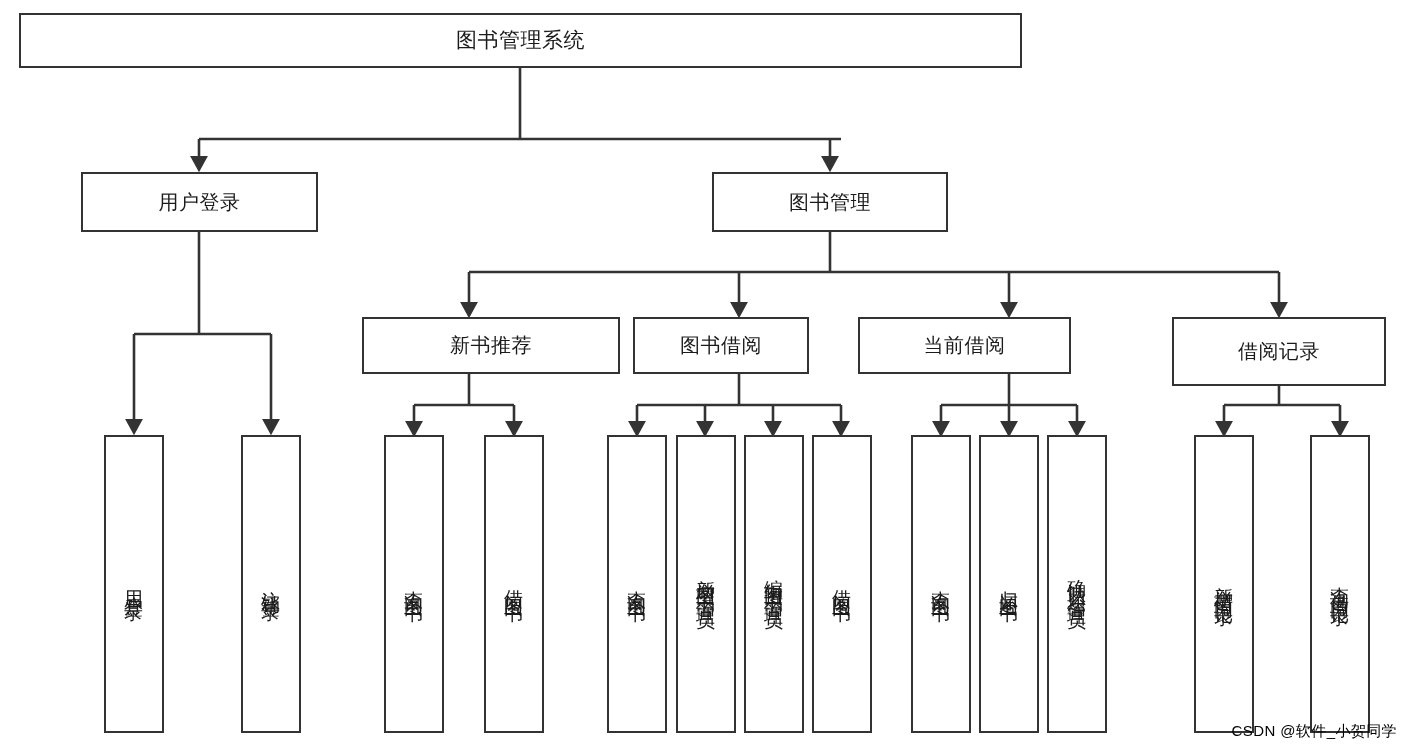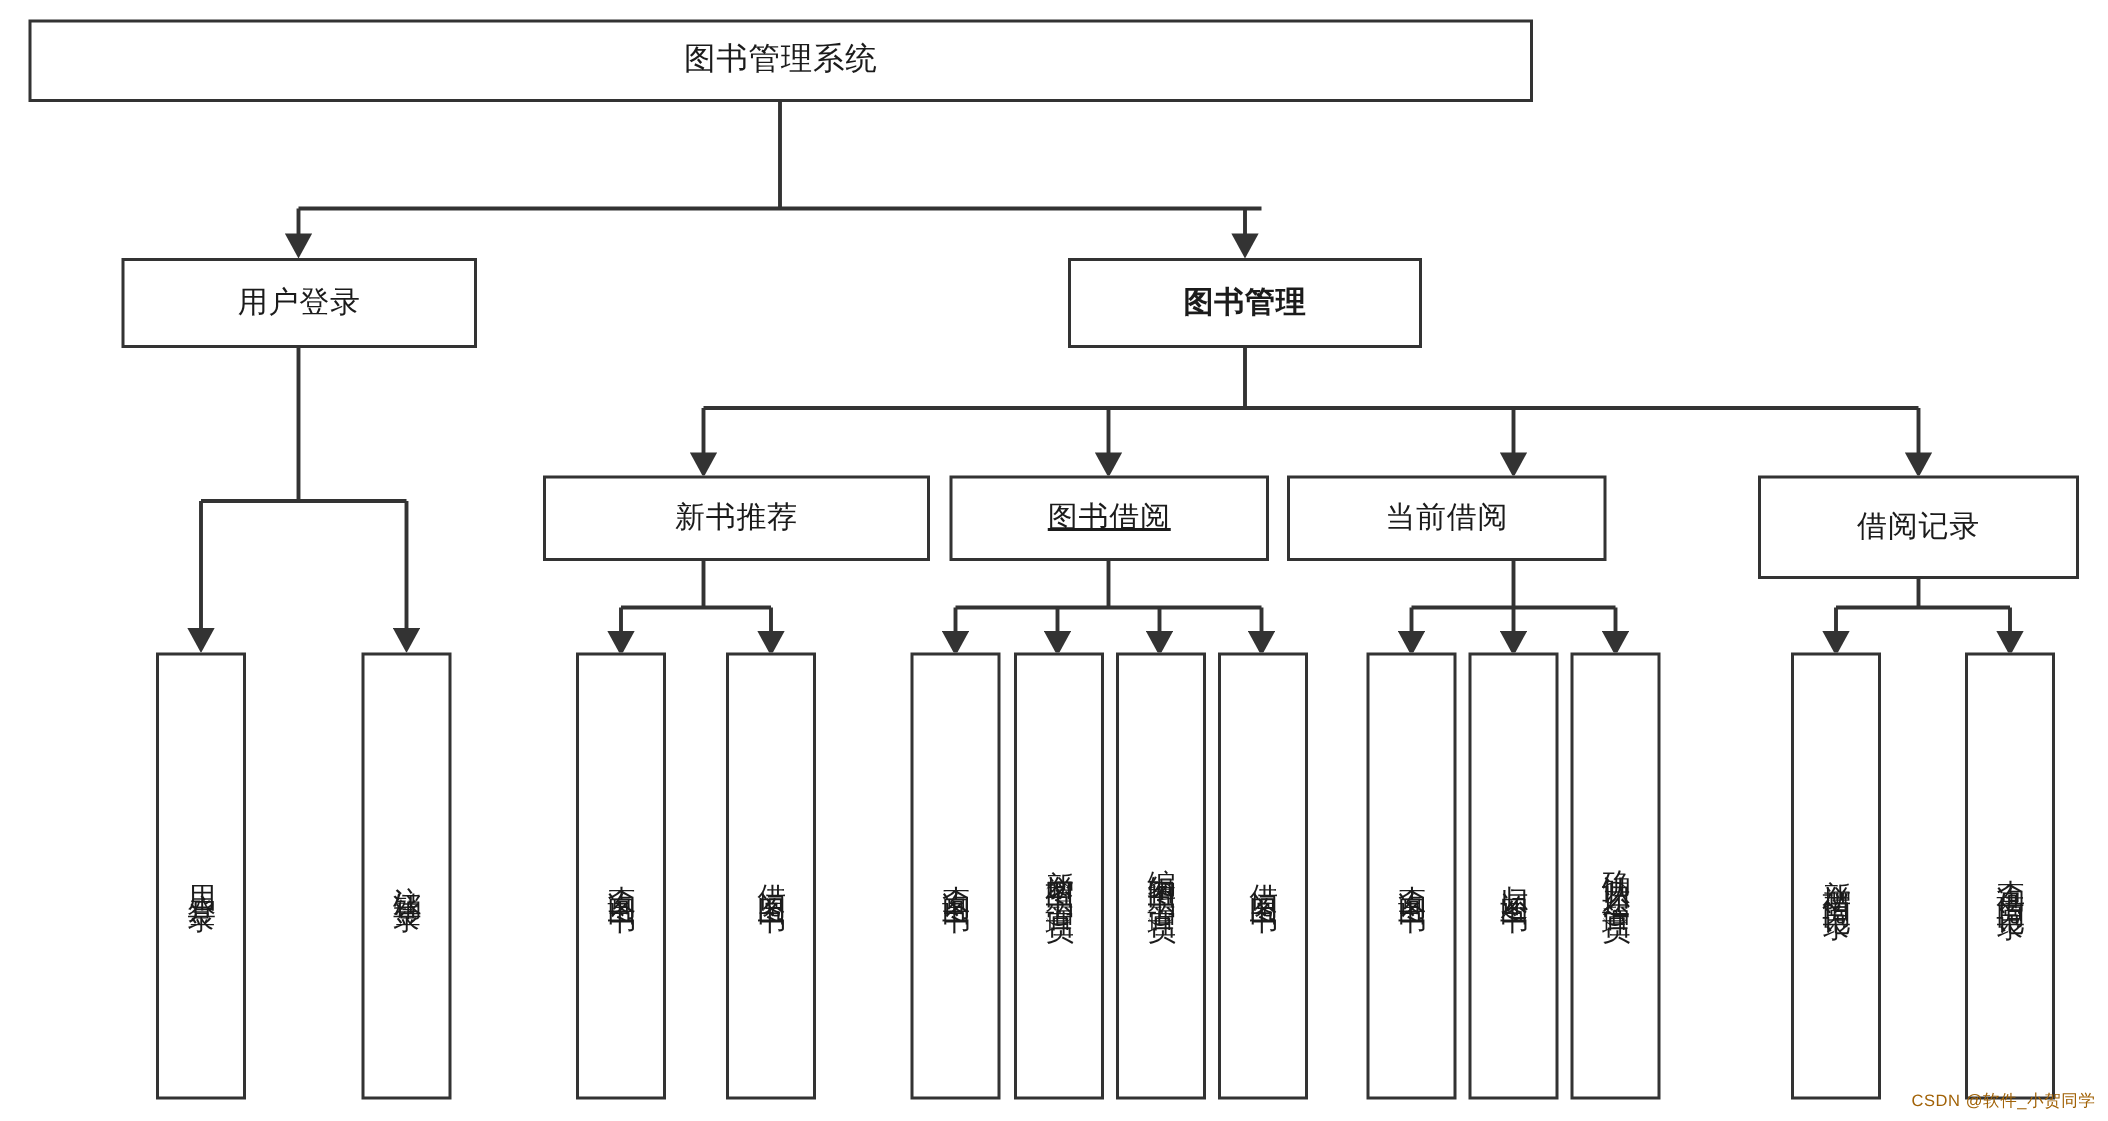--- a/index.html
+++ b/index.html
@@ -51,22 +51,22 @@
     font-size: 19px;
     letter-spacing: 4.5px;
     line-height: 1;
     white-space: normal;
     max-height: 100%;
   }
   .watermark {
     position: absolute;
     right: 8px;
     bottom: 6px;
-    font-size: 11px;
-    color: #a16207;
+    font-size: 15px;
+    color: #000000;
     letter-spacing: 0.4px;
     white-space: nowrap;
     pointer-events: none;
   }
 </style>
 </head>
 <body>
 
 <div id="canvas">
 
@@ -121,29 +121,29 @@
   </svg>
 
   <div class="node root" style="left:19px; top:13px; width:1003px; height:55px;">
     <span class="label">图书管理系统</span>
   </div>
 
   <div class="node mid" style="left:81px; top:172px; width:237px; height:60px;">
     <span class="label">用户登录</span>
   </div>
 
-  <div class="node mid" style="left:712px; top:172px; width:236px; height:60px;font-weight:bold;">
+  <div class="node mid" style="left:712px; top:172px; width:236px; height:60px;">
     <span class="label">图书管理</span>
   </div>
 
   <div class="node mid" style="left:362px; top:317px; width:258px; height:57px;">
     <span class="label">新书推荐</span>
   </div>
 
-  <div class="node mid" style="left:633px; top:317px; width:213px; height:57px;text-decoration:underline;">
+  <div class="node mid" style="left:633px; top:317px; width:176px; height:57px;">
     <span class="label">图书借阅</span>
   </div>
 
   <div class="node mid" style="left:858px; top:317px; width:213px; height:57px;">
     <span class="label">当前借阅</span>
   </div>
 
   <div class="node mid" style="left:1172px; top:317px; width:214px; height:69px;">
     <span class="label">借阅记录</span>
   </div>

